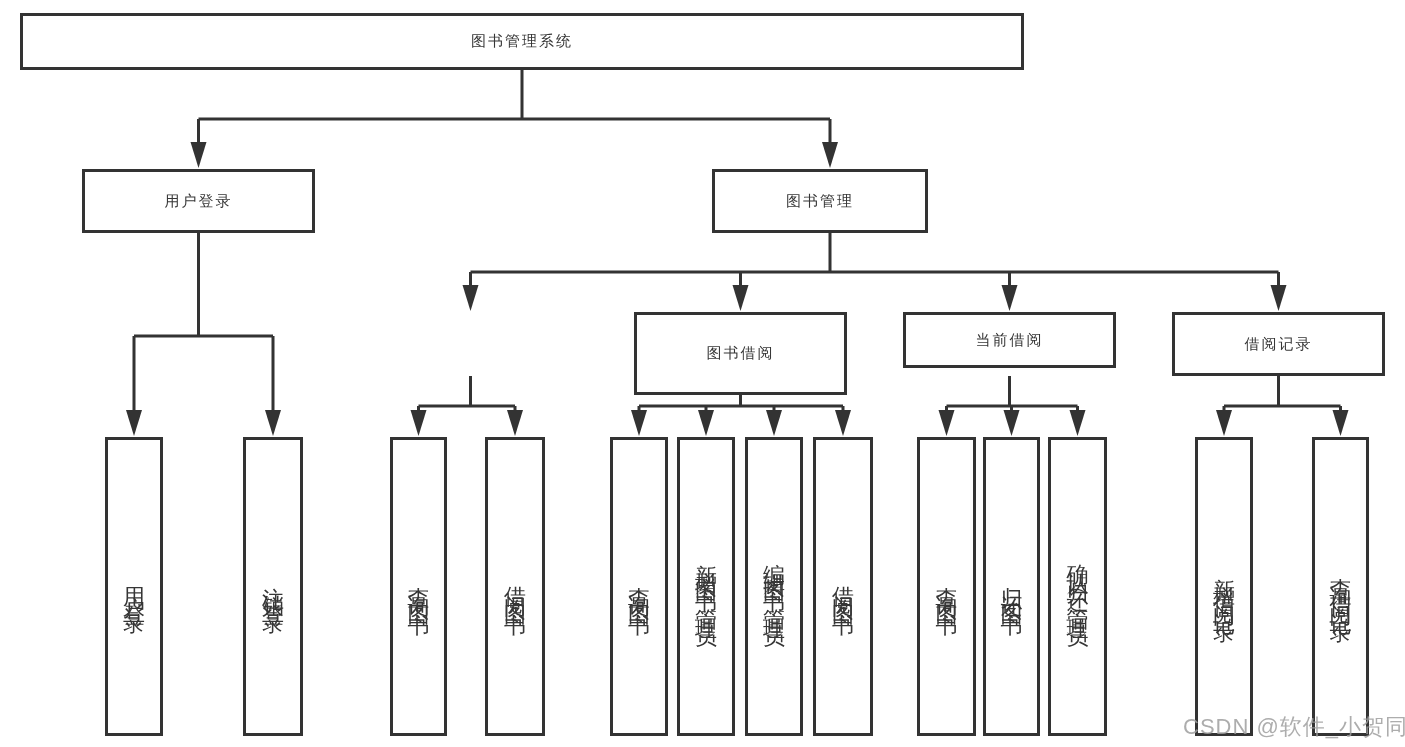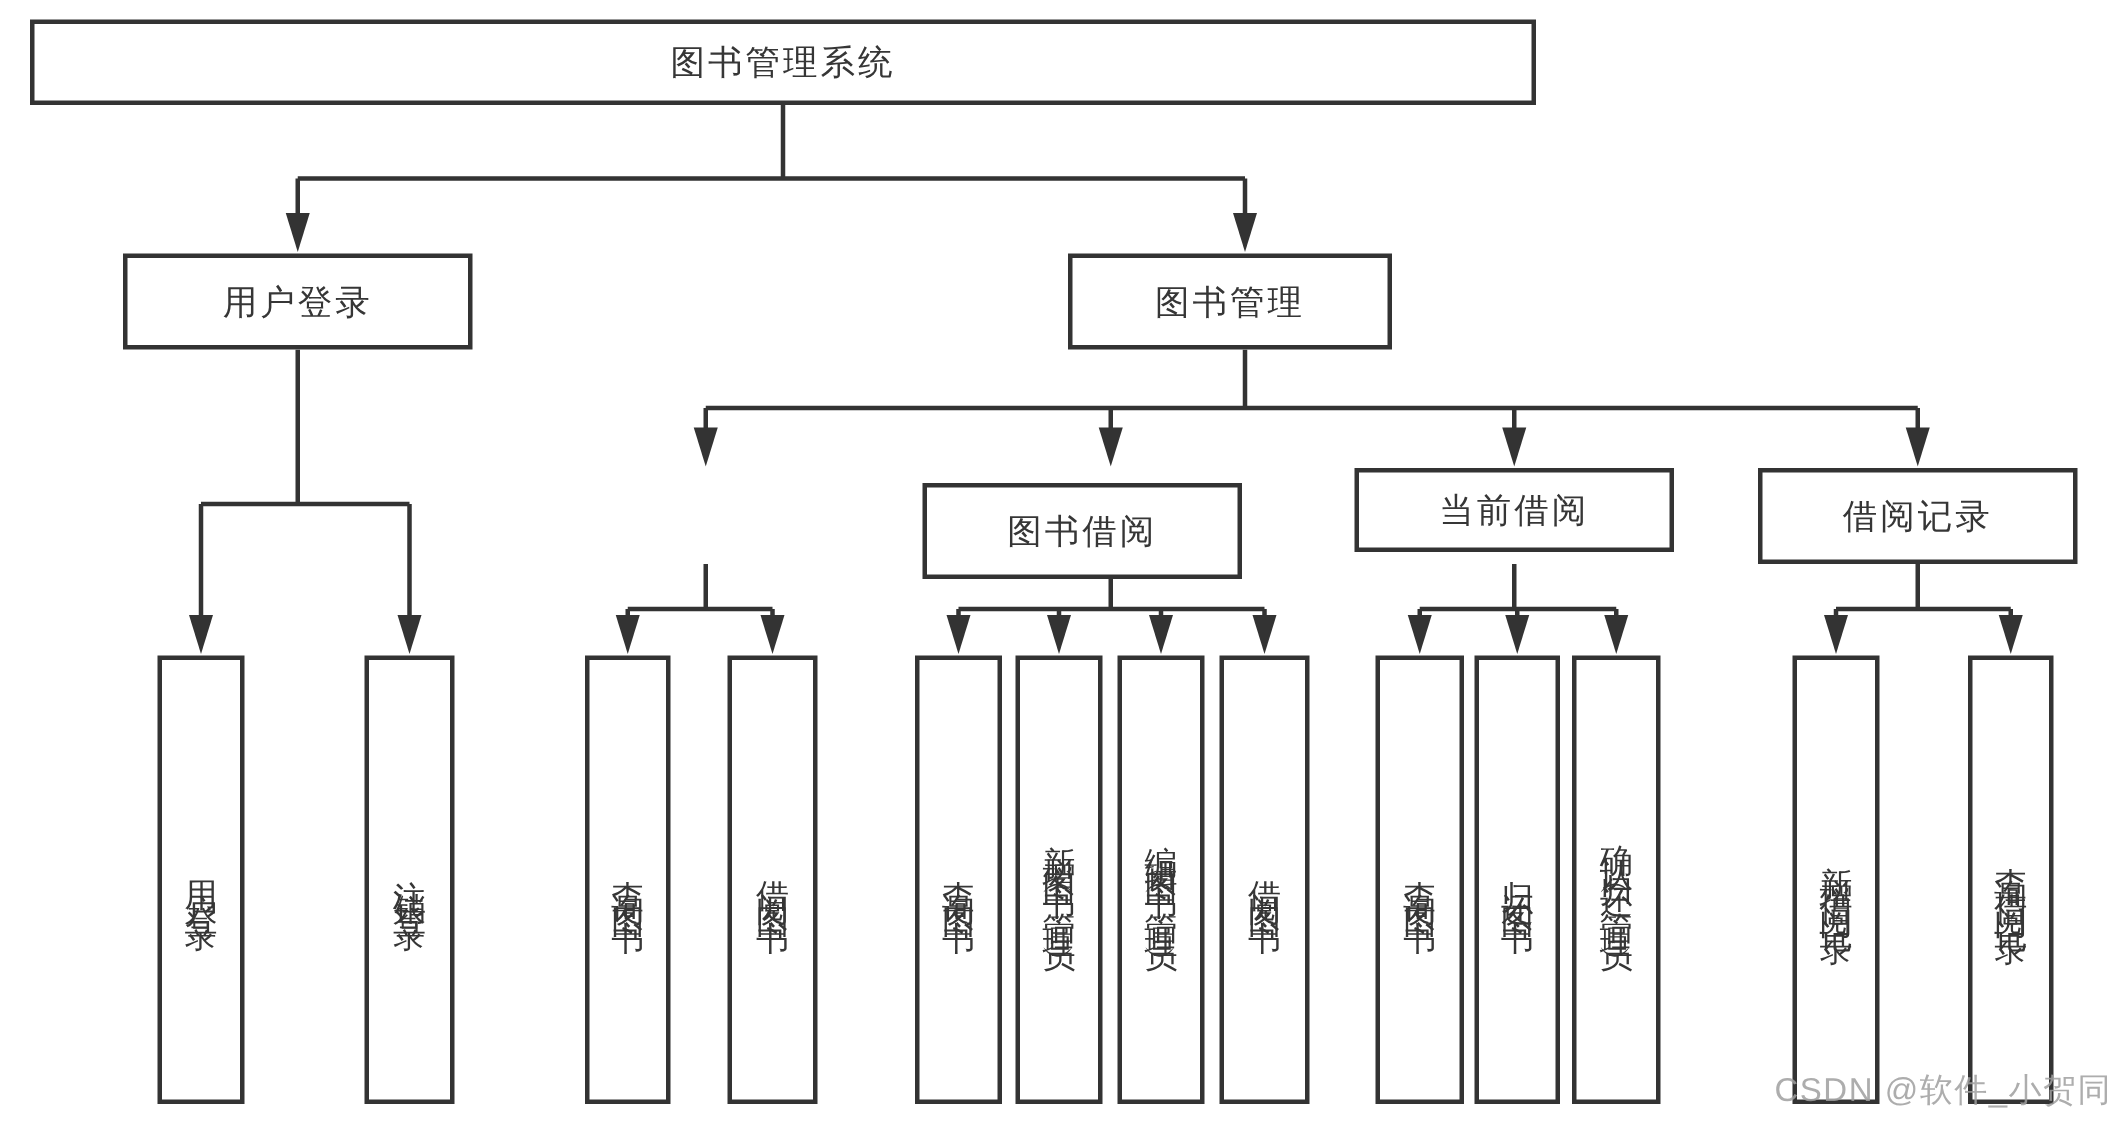--- a/index.html
+++ b/index.html
@@ -4,21 +4,21 @@
 <style>
   html,body{margin:0;padding:0;background:#fff;}
   .canvas{
     position:relative;width:1405px;height:747px;background:#fff;
     font-family:"Liberation Sans","DejaVu Sans",sans-serif;overflow:hidden;
   }
   .connectors{position:absolute;left:0;top:0;width:1405px;height:747px;}
   .box{
     position:absolute;background:#fff;border:3px solid #333;box-sizing:border-box;
     display:flex;align-items:center;justify-content:center;
-    color:#363636;font-size:23px;letter-spacing:2px;white-space:nowrap;
+    color:#363636;font-size:15px;letter-spacing:2px;white-space:nowrap;
   }
   .leaf{font-size:22px;letter-spacing:0;}
   .leaf .vtext{
     writing-mode:vertical-rl;text-orientation:mixed;
     letter-spacing:9px;line-height:1.0;color:#363636;
   }
   .watermark{
     position:absolute;left:1183px;top:712px;z-index:5;
     font-size:22px;color:#9f9f9f;opacity:.85;letter-spacing:1px;white-space:nowrap;
   }
@@ -73,21 +73,21 @@
       <polygon points="1216,410 1232,410 1224,436"></polygon>
       <polygon points="1332.5,410 1348.5,410 1340.5,436"></polygon>
     </g>
   </svg>
 
   <div class="box" style="left:20px;top:13px;width:1004px;height:57px;">图书管理系统</div>
 
   <div class="box" style="left:82px;top:169px;width:233px;height:64px;">用户登录</div>
   <div class="box" style="left:712px;top:169px;width:216px;height:64px;font-family:Liberation Mono, monospace;">图书管理</div>
 
-  <div class="box" style="left:615px;top:312px;width:213px;height:64px;margin-top:10px;">图书借阅</div>
+  <div class="box" style="left:634px;top:312px;width:213px;height:83px;">图书借阅</div>
   <div class="box" style="left:903px;top:312px;width:213px;height:56px;">当前借阅</div>
   <div class="box" style="left:1172px;top:312px;width:213px;height:64px;">借阅记录</div>
 
   <div class="box leaf" style="left:105px;top:437px;width:58px;height:299px;">
     <span class="vtext">用户登录</span>
   </div>
   <div class="box leaf" style="left:243px;top:437px;width:60px;height:299px;">
     <span class="vtext">注销登录</span>
   </div>
 

